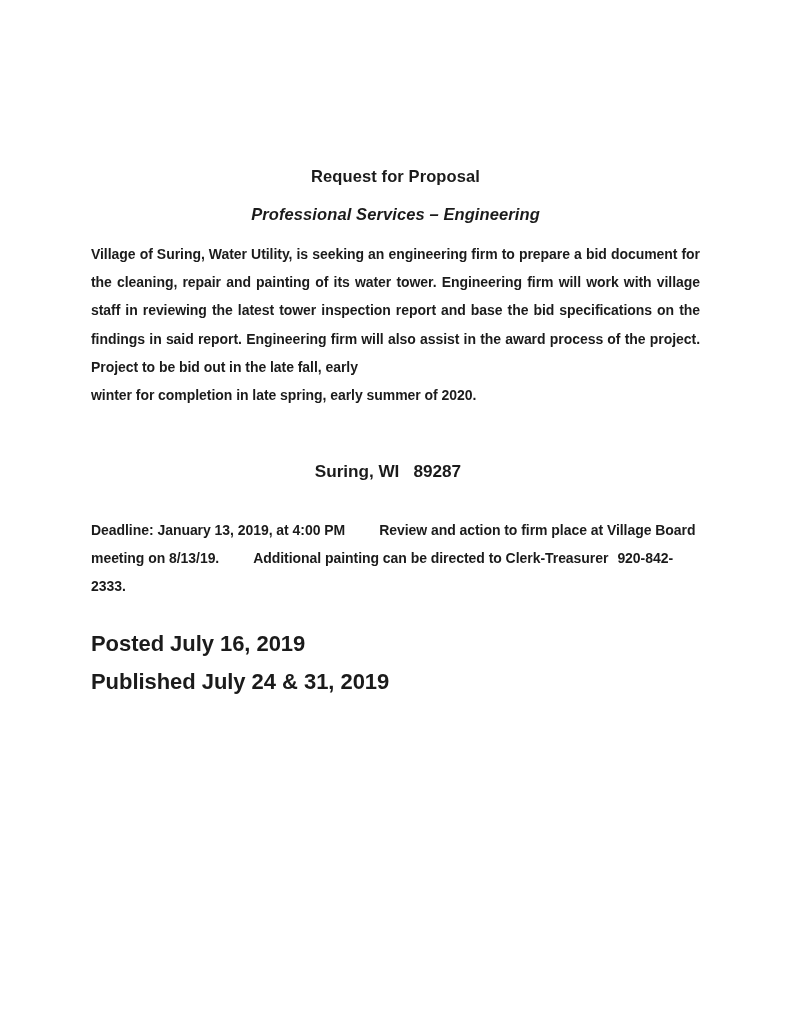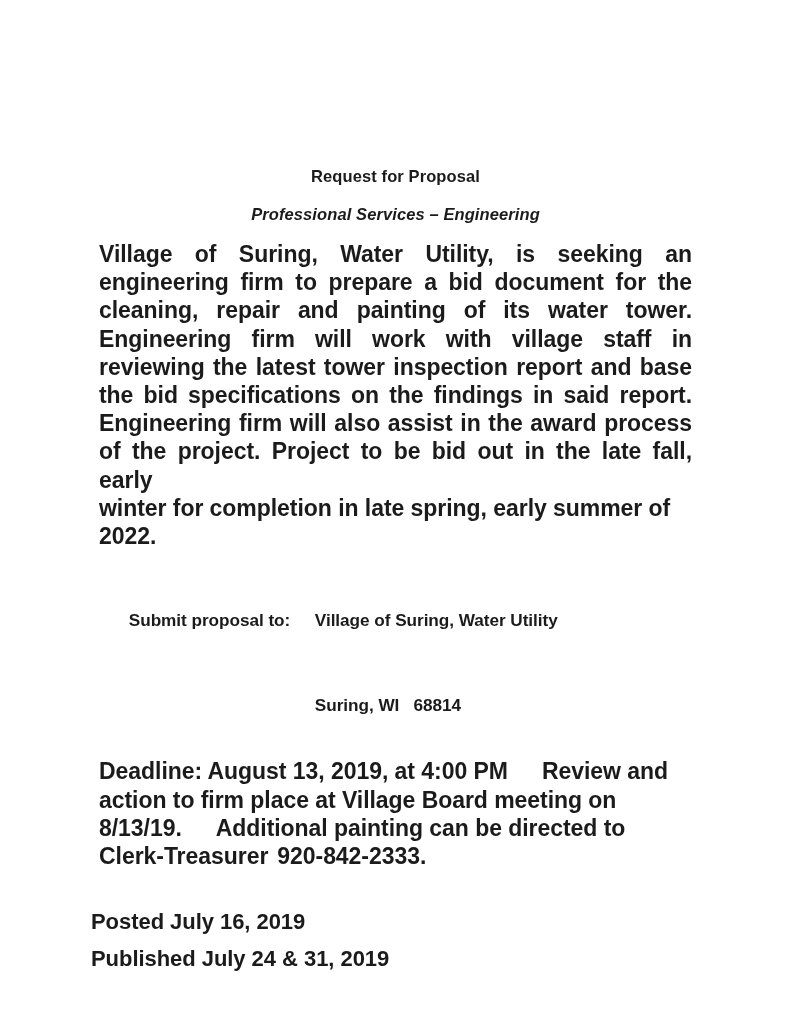--- a/index.html
+++ b/index.html
@@ -34,24 +34,24 @@
     letter-spacing: 0.1px;
     margin: 0;
     padding: 0;
     white-space: nowrap;
   }
 
   .heading-1 { margin-bottom: 10px; }
   .heading-2 { margin-bottom: 12px; font-style: italic; }
 
   .para {
-    font-size: 23px;
+    font-size: 14px;
     font-weight: bold;
     line-height: 28.2px;
-    margin: 8px;
+    margin: 0;
     letter-spacing: -0.05px;
   }
 
   .para-justify {
     text-align: justify;
     text-justify: inter-word;
   }
 
   .para-justify .last-line {
     display: block;
@@ -115,38 +115,35 @@
 
     <div class="heading heading-2">Professional Services – Engineering</div>
 
     <div class="para para-justify">
       <span>Village of Suring, Water Utility, is seeking an engineering firm to</span>
       <span>prepare a bid document for the cleaning, repair and painting of its</span>
       <span>water tower.  Engineering firm will work with village staff in reviewing</span>
       <span>the latest tower inspection report and base the bid specifications on</span>
       <span>the findings in said report.    Engineering firm will also assist in the</span>
       <span>award process of the project.  Project to be bid out in the late fall, early</span>
-      <span class="last-line">winter for completion in late spring, early summer of 2022.</span>
+      <span class="last-line">winter for completion in late spring, early summer of 2020.</span>
     </div>
 
     <div class="block-gap-1"></div>
 
     <div class="addr-block">
       <span class="addr-row">
-        <span class="addr-label">Submit proposal to:</span><span>Village of Suring, Water Utility</span>
-      </span>
-      <span class="addr-row">
-        <span class="addr-indent"></span><span>Suring, WI   68814</span>
+        <span class="addr-indent"></span><span>Suring, WI   89287</span>
       </span>
     </div>
 
     <div class="block-gap-2"></div>
 
     <div class="para">
-      <span>Deadline:  August 13, 2019, at 4:00 PM</span><span class="tabgap"></span><span>Review and action to firm</span>
+      <span>Deadline:  January 13, 2019, at 4:00 PM</span><span class="tabgap"></span><span>Review and action to firm</span>
       <span>place at Village Board meeting on 8/13/19.</span><span class="tabgap"></span><span>Additional painting can</span>
       <span>be directed to Clerk-Treasurer</span><span class="spacer-sm"></span><span>920-842-2333.</span>
     </div>
 
     <div class="block-gap-3"></div>
 
     <div class="footer-line">Posted July 16, 2019</div>
 
     <div class="footer-gap"></div>
 

